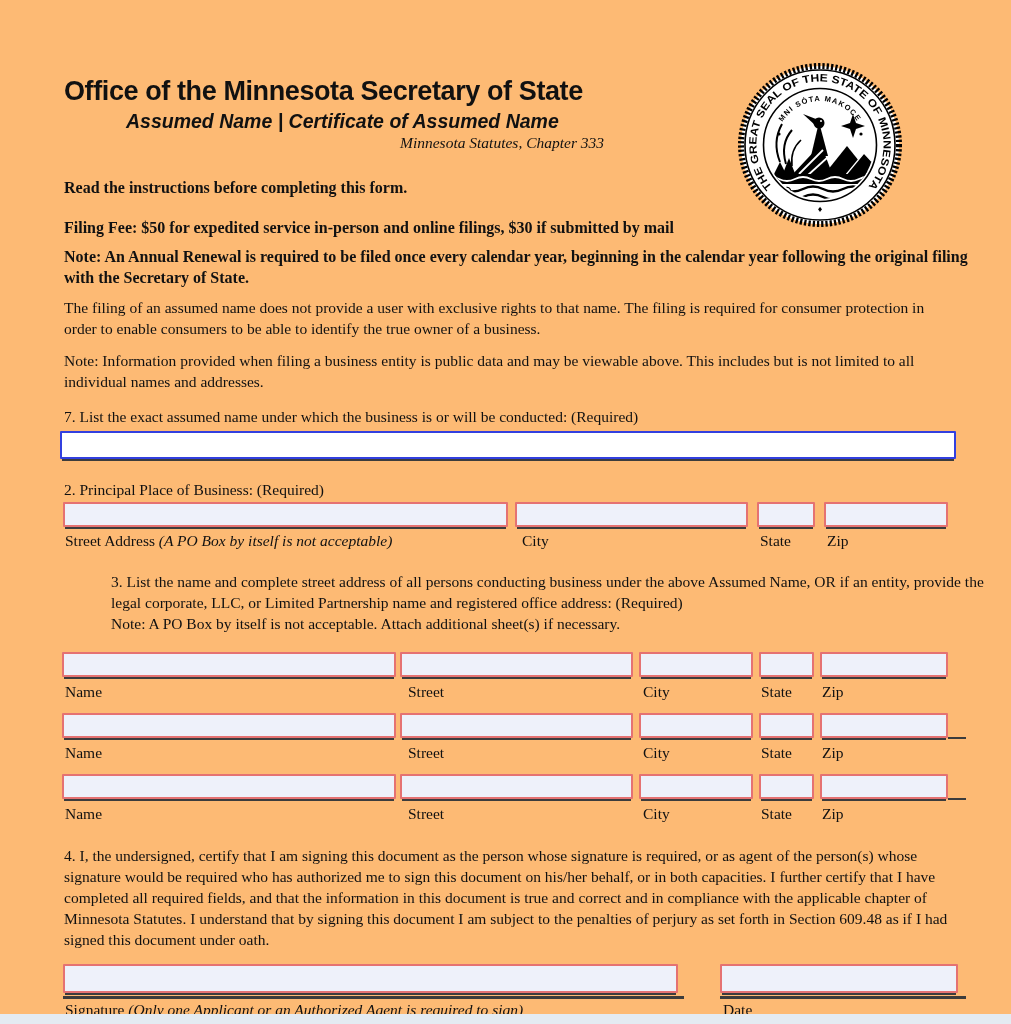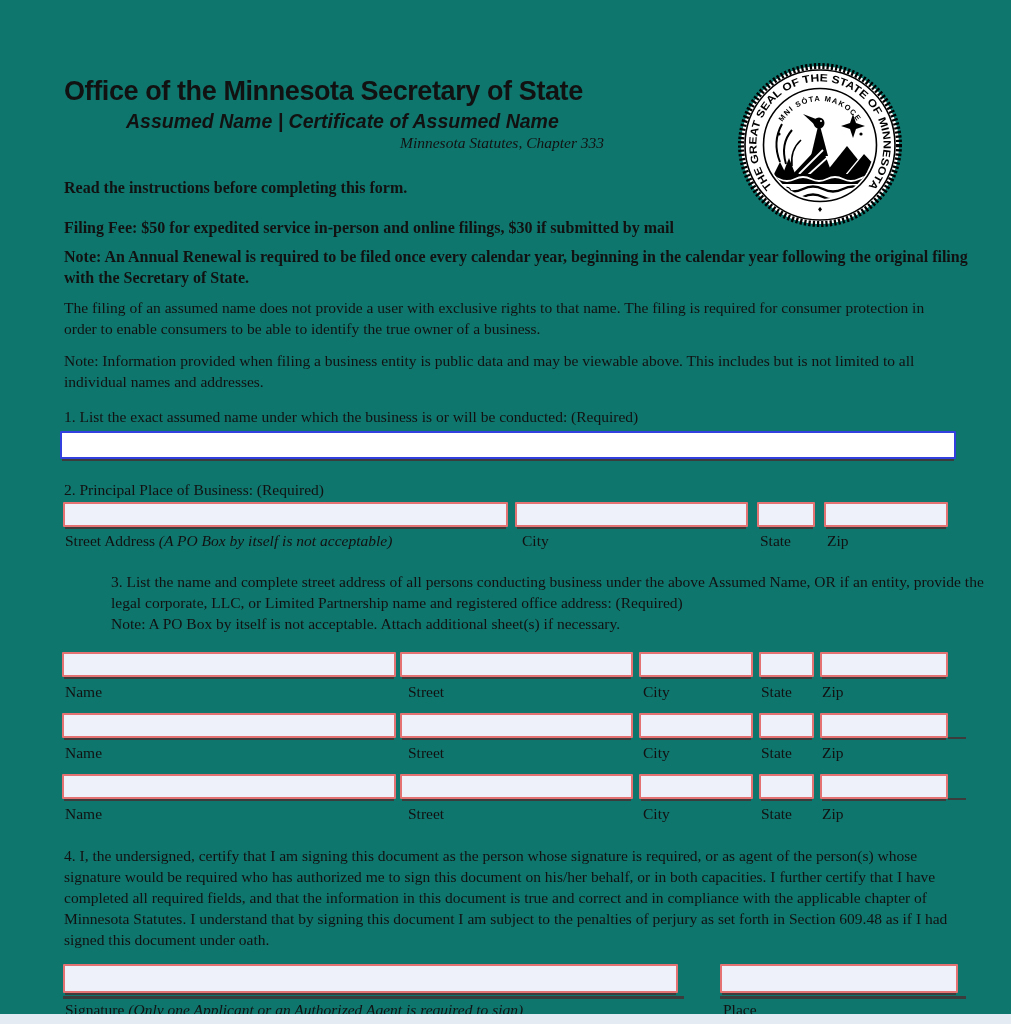--- a/index.html
+++ b/index.html
@@ -1,17 +1,17 @@
 <!DOCTYPE html>
 <html style="--field_fill: #eef1fa; --field_border: #e57272; --active_field_border: #3240df; --underline: #3c3c3c; --page_bottom_strip: #e4ebf2; --ink: #111111;"><head>
 <meta charset="utf-8">
 <style>
   html,body{margin:0;padding:0;background:#ffffff;}
   .page{
-    position:relative;width:1011px;height:1024px;background:#0f766e;
+    position:relative;width:1011px;height:1024px;background:#fdba74;
     font-family:"Liberation Serif",serif;color:var(--ink,#111);overflow:hidden;
   }
   .abs{position:absolute;}
   .i{font-style:italic;}
   .form-title{font-family:"Liberation Sans",sans-serif;font-weight:bold;font-size:27px;letter-spacing:-0.4px;}
   .form-subtitle{font-family:"Liberation Sans",sans-serif;font-weight:bold;font-size:19.5px;}
   .statute{font-style:italic;font-size:15.5px;}
   .bold-text{font-weight:bold;font-size:16px;line-height:21px;}
   .body-text{font-size:15.5px;line-height:21px;}
   .label{position:absolute;font-size:15.5px;line-height:17px;white-space:nowrap;}
@@ -92,21 +92,21 @@
       </g>
     </svg>
   </div>
 
   <div class="abs bold-text" style="left:64px;top:177px;width:700px;">Read the instructions before completing this form.</div>
   <div class="abs bold-text" style="left:64px;top:217px;width:720px;">Filing Fee: $50 for expedited service in-person and online filings, $30 if submitted by mail</div>
   <div class="abs bold-text" style="left:64px;top:246px;width:908px;">Note:  An Annual Renewal is required to be filed once every calendar year, beginning in the calendar year following the original filing with the Secretary of State.</div>
   <div class="abs body-text" style="left:64px;top:297px;width:895px;">The filing of an assumed name does not provide a user with exclusive rights to that name. The filing is required for consumer protection in order to enable consumers to be able to identify the true owner of a business.</div>
   <div class="abs body-text" style="left:64px;top:350px;width:908px;">Note: Information provided when filing a business entity is public data and may be viewable above. This includes but is not limited to all individual names and addresses.</div>
 
-  <div class="abs body-text" style="left:64px;top:406px;width:895px;">1. List the exact assumed name under which the business is or will be conducted: (Required)</div>
+  <div class="abs body-text" style="left:64px;top:406px;width:895px;">7. List the exact assumed name under which the business is or will be conducted: (Required)</div>
   <input type="text" class="field blue" style="left: 60px; top: 431px; width: 896px; height: 28px;">
 
   <div class="abs body-text" style="left:64px;top:479px;width:895px;">2. Principal Place of Business: (Required)</div>
   <input type="text" class="field" style="left: 63px; top: 502px; width: 445px;">
   <input type="text" class="field" style="left: 515px; top: 502px; width: 233px;">
   <input type="text" class="field" style="left: 757px; top: 502px; width: 58px;">
   <input type="text" class="field" style="left: 824px; top: 502px; width: 124px;">
   <div class="label" style="left:65px;top:532px;">
     <span>Street Address</span>
     <span class="i">(A PO Box by itself is not acceptable)</span>
@@ -158,16 +158,16 @@
   <div class="abs body-text" style="left:64px;top:845px;width:897px;">4. I, the undersigned, certify that I am signing this document as the person whose signature is required, or as agent of the person(s) whose signature would be required who has authorized me to sign this document on his/her behalf, or in both capacities.  I further certify that I have completed all required fields, and that the information in this document is true and correct and in compliance with the applicable chapter of Minnesota Statutes.  I understand that by signing this document I am subject to the penalties of perjury as set forth in Section 609.48 as if I had signed this document under oath.</div>
 
   <input type="text" class="field" style="left: 63px; top: 964px; width: 615px; height: 29px;">
   <input type="text" class="field" style="left: 720px; top: 964px; width: 238px; height: 29px;">
   <div class="uline" style="left:63px;top:996px;width:621px;"></div>
   <div class="uline" style="left:720px;top:996px;width:246px;"></div>
   <div class="label" style="left:65px;top:1001px;">
     <span>Signature</span>
     <span class="i">(Only one Applicant or an Authorized Agent is required to sign)</span>
   </div>
-  <div class="label" style="left:723px;top:1001px;">Place</div>
+  <div class="label" style="left:723px;top:1001px;">Date</div>
 
   <div class="bottom-strip"></div>
 </div>
 
 </body></html>

